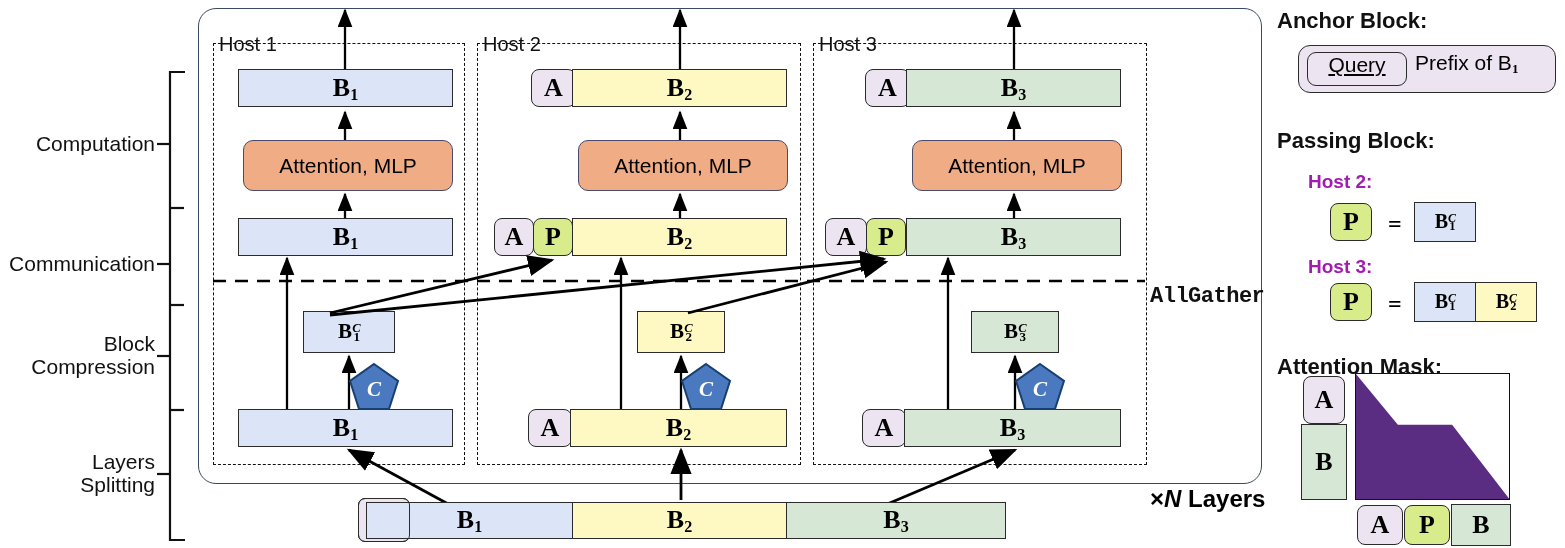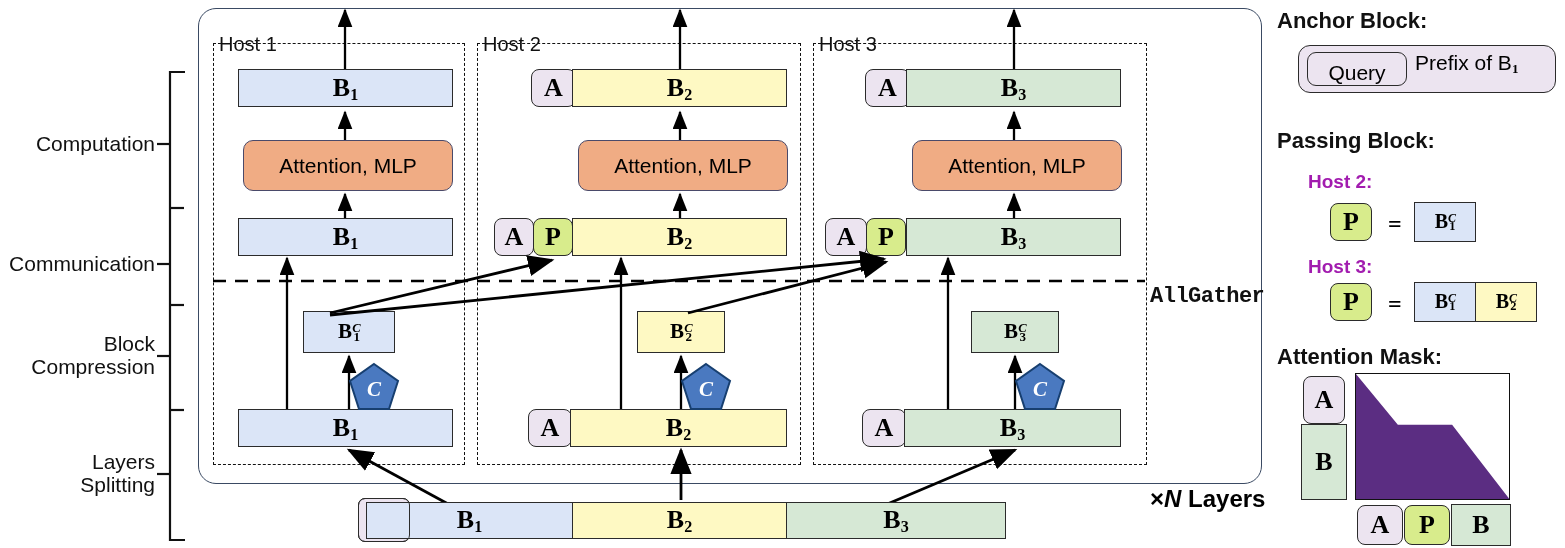--- a/index.html
+++ b/index.html
@@ -226,21 +226,21 @@
   </div>
   <div class="blk green" style="left:786px;top:502px;width:220px;height:37px;">
     <span>B<sub>3</sub></span>
   </div>
 
   <div class="abs" style="left:358px;top:498px;width:52px;height:44px;border:1.6px solid #2b2b2b;border-radius:7px;background:transparent;"></div>
 
   <div class="legend-h" style="left:1277px;top:8px;">Anchor Block:</div>
 
   <div class="abs" style="left:1298px;top:45px;width:258px;height:48px;background:#ece4f0;border:1.6px solid #2b2b2b;border-radius:12px;"></div>
-  <div class="abs" style="left:1307px;top:52px;width:100px;height:34px;background:#ece4f0;border:1.6px solid #2b2b2b;border-radius:9px;display:flex;align-items:flex-end;justify-content:center;font-size:21px;">
+  <div class="abs" style="left:1307px;top:52px;width:100px;height:34px;background:#ece4f0;border:1.6px solid #2b2b2b;border-radius:9px;display:flex;align-items:flex-start;justify-content:center;font-size:21px;text-decoration:underline;">
     <span>Query</span>
   </div>
   <div class="abs" style="left:1415px;top:51px;font-size:21px;">
     <span>Prefix of B</span><sub style="font-family:'Liberation Serif',serif;font-weight:bold;">1</sub>
   </div>
 
   <div class="legend-h" style="left:1277px;top:128px;">Passing Block:</div>
 
   <div class="legend-s" style="left:1308px;top:171px;">Host 2:</div>
   <div class="blk chipP" style="left:1330px;top:203px;width:42px;height:38px;">
@@ -256,21 +256,21 @@
     <span>P</span>
   </div>
   <div class="eq" style="left:1388px;top:291px;">=</div>
   <div class="blk blue" style="left:1414px;top:282px;width:62px;height:40px;font-size:20px;">
     <span>B<sup>C</sup><sub style="margin-left:-0.55em;">1</sub></span>
   </div>
   <div class="blk orange" style="left:1475px;top:282px;width:62px;height:40px;font-size:20px;">
     <span>B<sup>C</sup><sub style="margin-left:-0.55em;">2</sub></span>
   </div>
 
-  <div class="legend-h" style="left:1277px;top:344px;text-align:center;">Attention Mask:</div>
+  <div class="legend-h" style="left:1277px;top:354px;text-align:center;">Attention Mask:</div>
 
   <div class="blk chipA" style="left:1303px;top:376px;width:42px;height:48px;">
     <span>A</span>
   </div>
   <div class="blk green" style="left:1301px;top:424px;width:46px;height:76px;">
     <span>B</span>
   </div>
 
   <div class="abs" style="left:1355px;top:373px;width:155px;height:127px;border:1.6px solid #111;background:#ffffff;overflow:hidden;">
     <svg width="155" height="127" viewBox="0 0 100 100" preserveAspectRatio="none">

